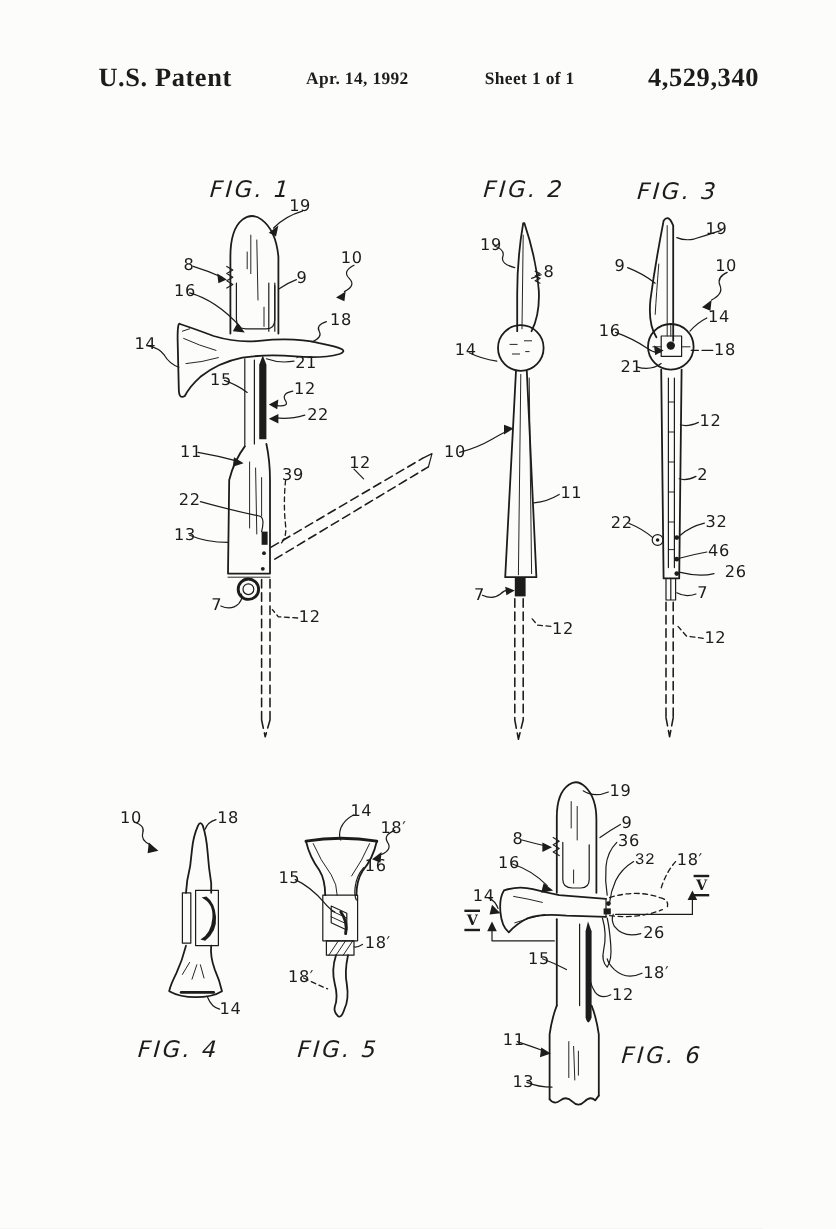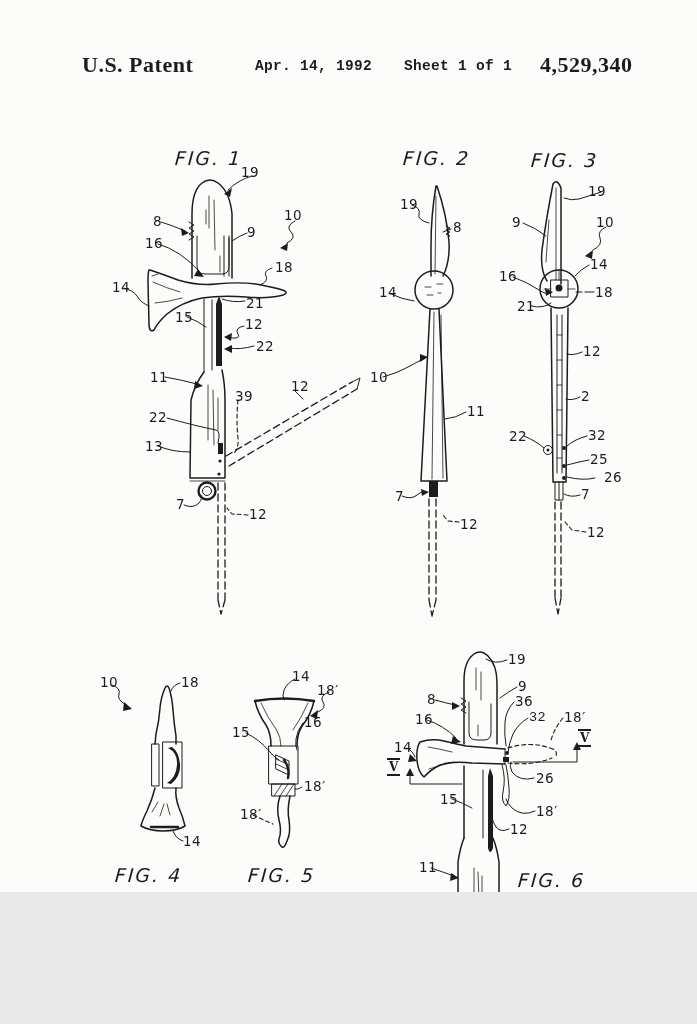--- a/index.html
+++ b/index.html
@@ -1,20 +1,20 @@
 <!DOCTYPE html>
 <html><head>
 <meta charset="utf-8">
 <style>
   html,body{margin:0;padding:0;background:#e9e9e9;}
-  .page{position:relative;width:697px;height:892px;background:#fcfcfa;overflow:hidden;
+  .page{position:relative;width:697px;height:1024px;background:#fcfcfa;overflow:hidden;
         font-family:"DejaVu Sans",sans-serif;color:#1c1c1c;}
   .hdr{position:absolute;font-family:"Liberation Serif","DejaVu Serif",serif;font-weight:bold;white-space:nowrap;}
   .hdr-big{font-size:22px;letter-spacing:.5px;}
-  .hdr-small{font-size:14.5px;letter-spacing:.3px;font-family:Liberation Mono, monospace;}
+  .hdr-small{font-size:14.5px;letter-spacing:.3px;}
   .caption{position:absolute;font-family:"DejaVu Sans",sans-serif;font-style:italic;
            font-size:19px;letter-spacing:2px;white-space:nowrap;transform:skewX(-4deg);}
   .ref{position:absolute;font-family:"DejaVu Sans",sans-serif;font-size:13.5px;
        letter-spacing:.5px;white-space:nowrap;line-height:1;}
   .secv{position:absolute;font-family:"DejaVu Serif",serif;font-weight:bold;font-size:12px;
         line-height:1;border-top:2px solid #1c1c1c;border-bottom:2px solid #1c1c1c;padding:1px 2px;}
   svg.art{position:absolute;left:0;top:0;}
   .s{stroke:#1c1c1c;fill:none;stroke-width:1.5;stroke-linecap:round;stroke-linejoin:round;}
   .t{stroke-width:1;}
   .w{stroke-width:.8;}
@@ -271,21 +271,21 @@
   <span class="ref" style="left:512px;top:216px;">9</span>
   <span class="ref" style="left:596px;top:216px;">10</span>
   <span class="ref" style="left:590px;top:258px;">14</span>
   <span class="ref" style="left:499px;top:270px;">16</span>
   <span class="ref" style="left:595px;top:286px;">18</span>
   <span class="ref" style="left:517px;top:300px;">21</span>
   <span class="ref" style="left:583px;top:345px;">12</span>
   <span class="ref" style="left:581px;top:390px;">2</span>
   <span class="ref" style="left:509px;top:430px;">22</span>
   <span class="ref" style="left:588px;top:429px;">32</span>
-  <span class="ref" style="left:590px;top:453px;">25</span>
+  <span class="ref" style="left:590px;top:453px;">46</span>
   <span class="ref" style="left:604px;top:471px;">26</span>
   <span class="ref" style="left:581px;top:488px;">7</span>
   <span class="ref" style="left:587px;top:526px;">12</span>
 
   <span class="ref" style="left:100px;top:676px;">10</span>
   <span class="ref" style="left:181px;top:676px;">18</span>
   <span class="ref" style="left:183px;top:835px;">14</span>
 
   <span class="ref" style="left:292px;top:670px;">14</span>
   <span class="ref" style="left:317px;top:684px;">18′</span>

